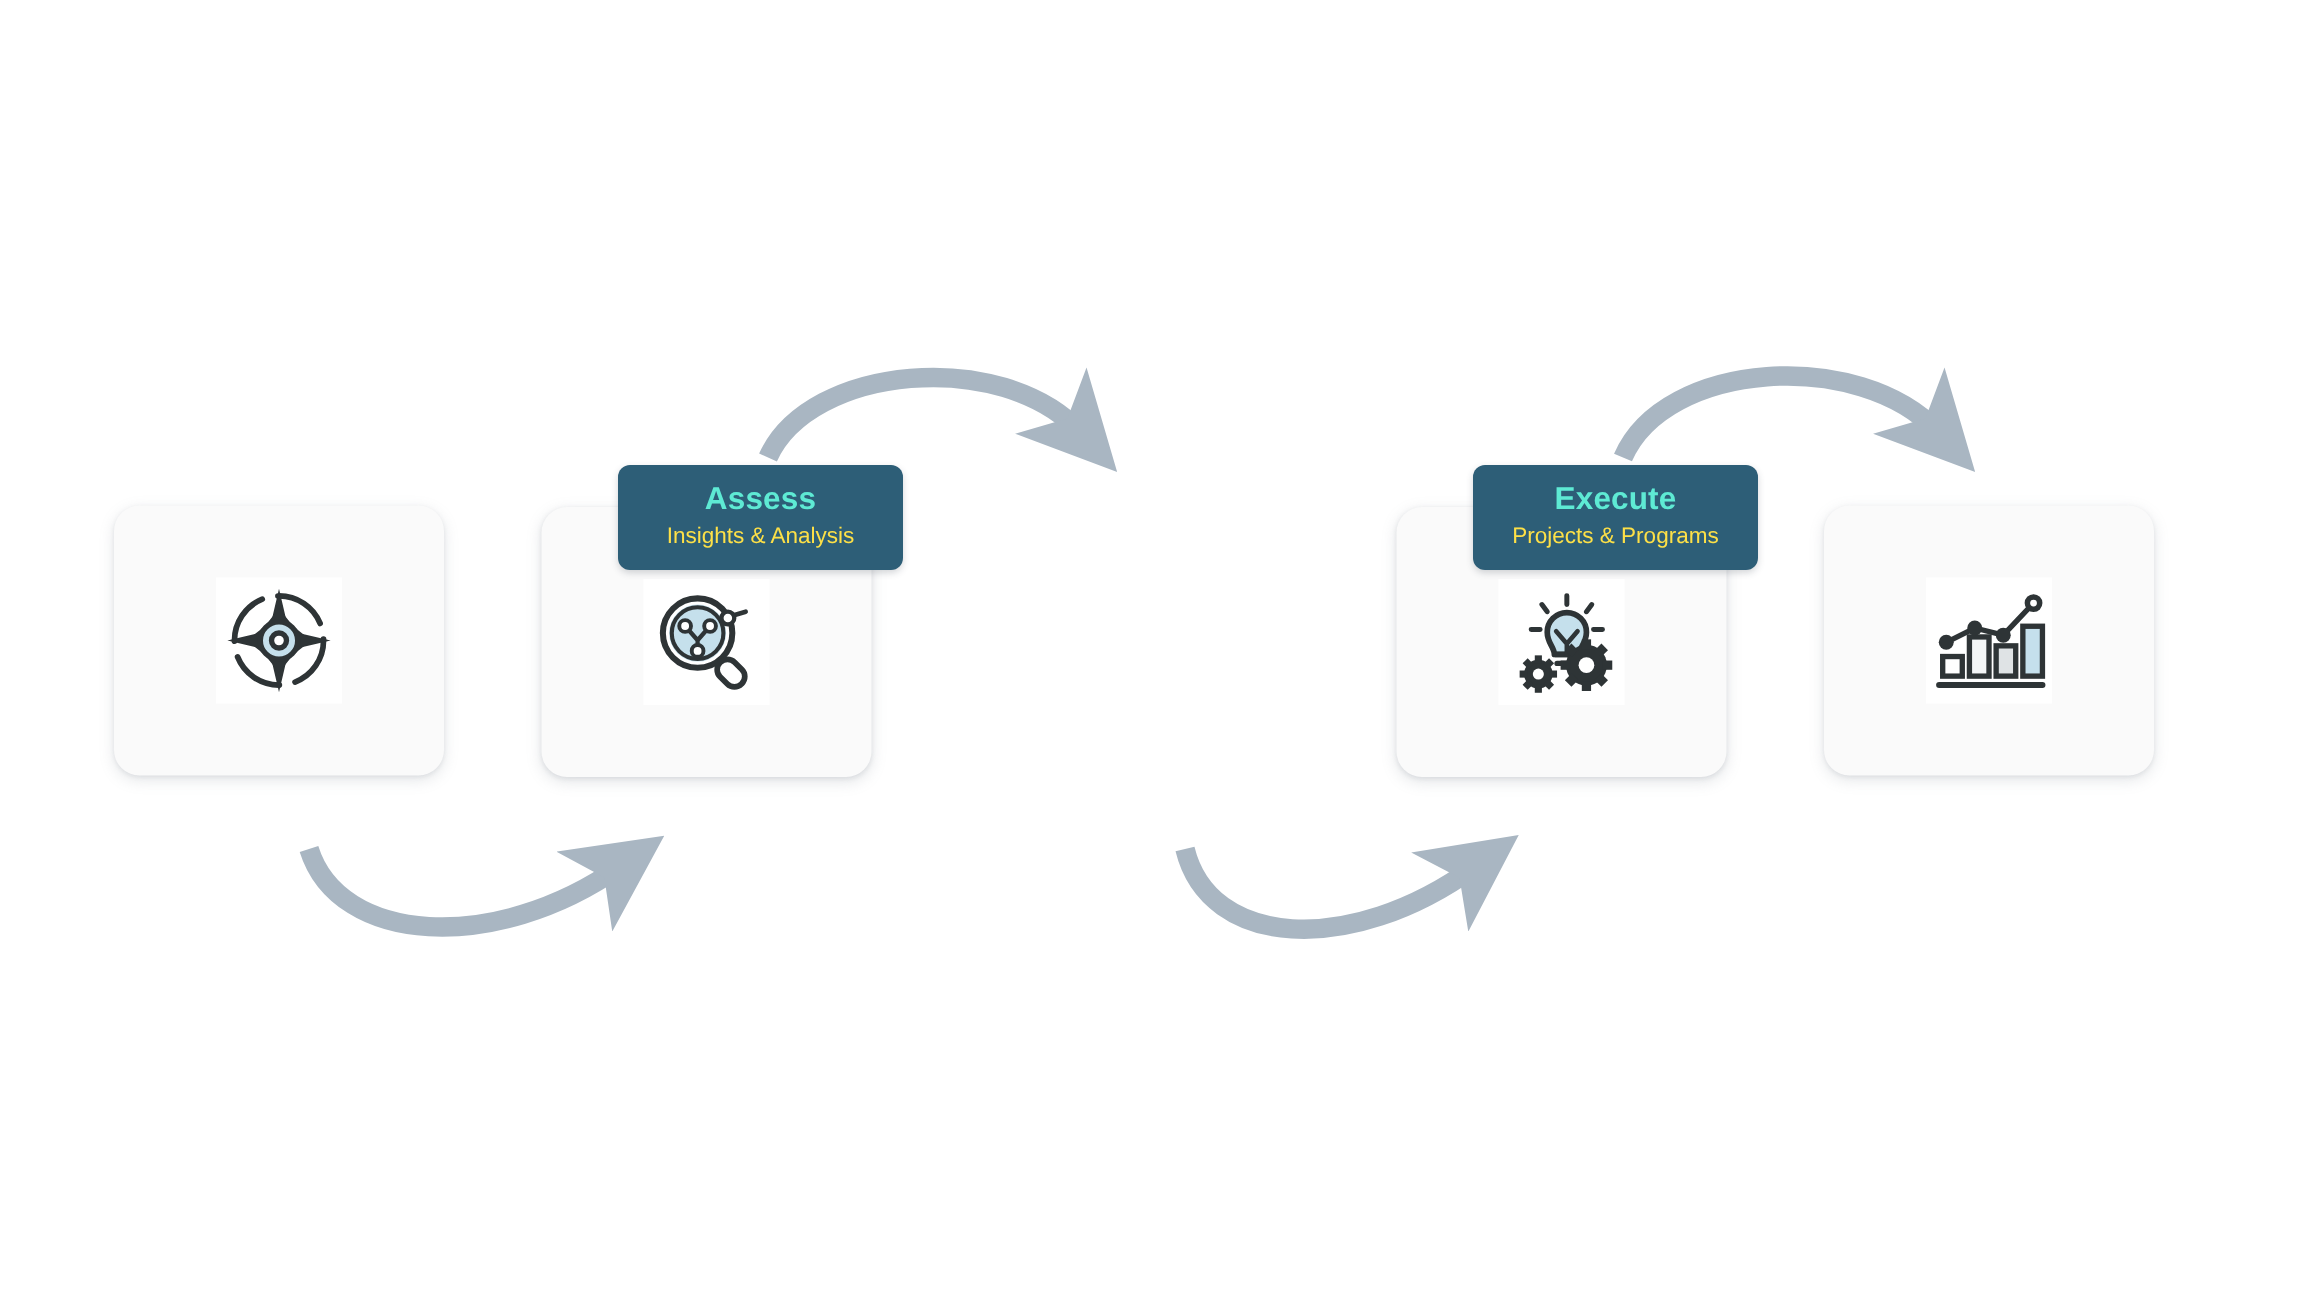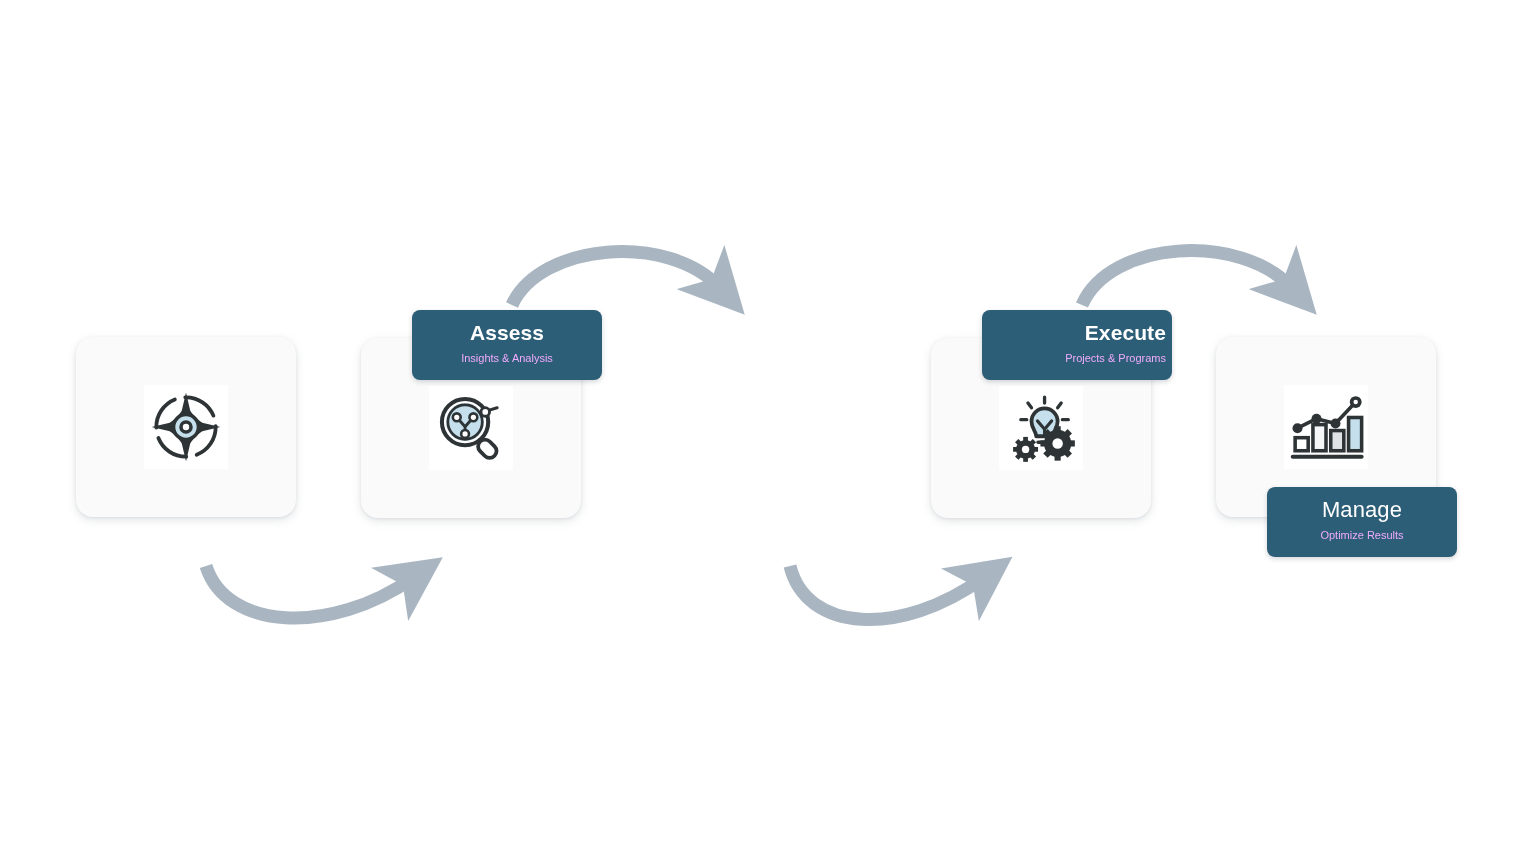--- a/index.html
+++ b/index.html
@@ -63,31 +63,31 @@
     width: 190px;
     box-sizing: border-box;
     background: #2d5e77;
     border-radius: 8px;
     padding: 10px 6px 12px 6px;
     text-align: center;
     box-shadow: 0 2px 5px rgba(60,70,80,0.22);
     z-index: 3;
   }
   .label-title {
-    color: #ffffff;
+    color: #5eead4;
     font-size: 21px;
     font-weight: bold;
     line-height: 25px;
     letter-spacing: 0.1px;
     white-space: nowrap;
   }
   .label-title.regular { font-weight: normal; font-size: 22px; }
   .label-sub {
-    color: #f0abfc;
-    font-size: 11px;
+    color: #fde047;
+    font-size: 15px;
     font-weight: normal;
     line-height: 20px;
     margin-top: 3px;
     white-space: nowrap;
   }
 
   
   .ink   { stroke: #2e3436; }
   .inkf  { fill:  #2e3436; }
   .accent{ fill:  #c5e0ec; }
@@ -184,21 +184,21 @@
               <rect x="-2" y="-10.5" width="4" height="4.5" transform="rotate(45)"></rect>
               <rect x="-2" y="6" width="4" height="4.5" transform="rotate(45)"></rect>
               <rect x="-10.5" y="-2" width="4.5" height="4" transform="rotate(45)"></rect>
               <rect x="6" y="-2" width="4.5" height="4" transform="rotate(45)"></rect>
             </g>
             <circle r="3.1" fill="#ffffff"></circle>
           </g>
         </svg>
       </div>
     </div>
-    <div class="label" style="left:51px; top:0;text-align:right;">
+    <div class="label" style="left:51px; top:0;">
       <div class="label-title">Execute</div>
       <div class="label-sub">Projects &amp; Programs</div>
     </div>
   </div>
 
   <div class="step" style="left:1216px; top:337px; width:245px; height:230px;">
     <div class="card" style="left:0; top:0;">
       <div class="icon-wrap">
         <svg width="76" height="76" viewBox="0 0 64 64">
           <rect x="6" y="41" width="11" height="11" fill="#ffffff" stroke="#2e3436" stroke-width="3"></rect>
@@ -208,19 +208,15 @@
           <path d="M8 33 L24 25 L40 29 L57 11" fill="none" class="ink" stroke-width="3" stroke-linecap="round" stroke-linejoin="round"></path>
           <circle cx="8" cy="33" r="4.2" class="inkf"></circle>
           <circle cx="24" cy="25" r="4.2" class="inkf"></circle>
           <circle cx="40" cy="29" r="4.2" class="inkf"></circle>
           <circle cx="57" cy="11" r="5" class="inkf"></circle>
           <circle cx="57" cy="11" r="1.9" fill="#ffffff"></circle>
           <path d="M4 57 L62 57" fill="none" class="ink" stroke-width="3.4" stroke-linecap="round"></path>
         </svg>
       </div>
     </div>
-    <div class="label" style="left:51px; top:150px;">
-      <div class="label-title regular">Manage</div>
-      <div class="label-sub">Optimize Results</div>
-    </div>
   </div>
 
 </div>
 
 </body></html>

